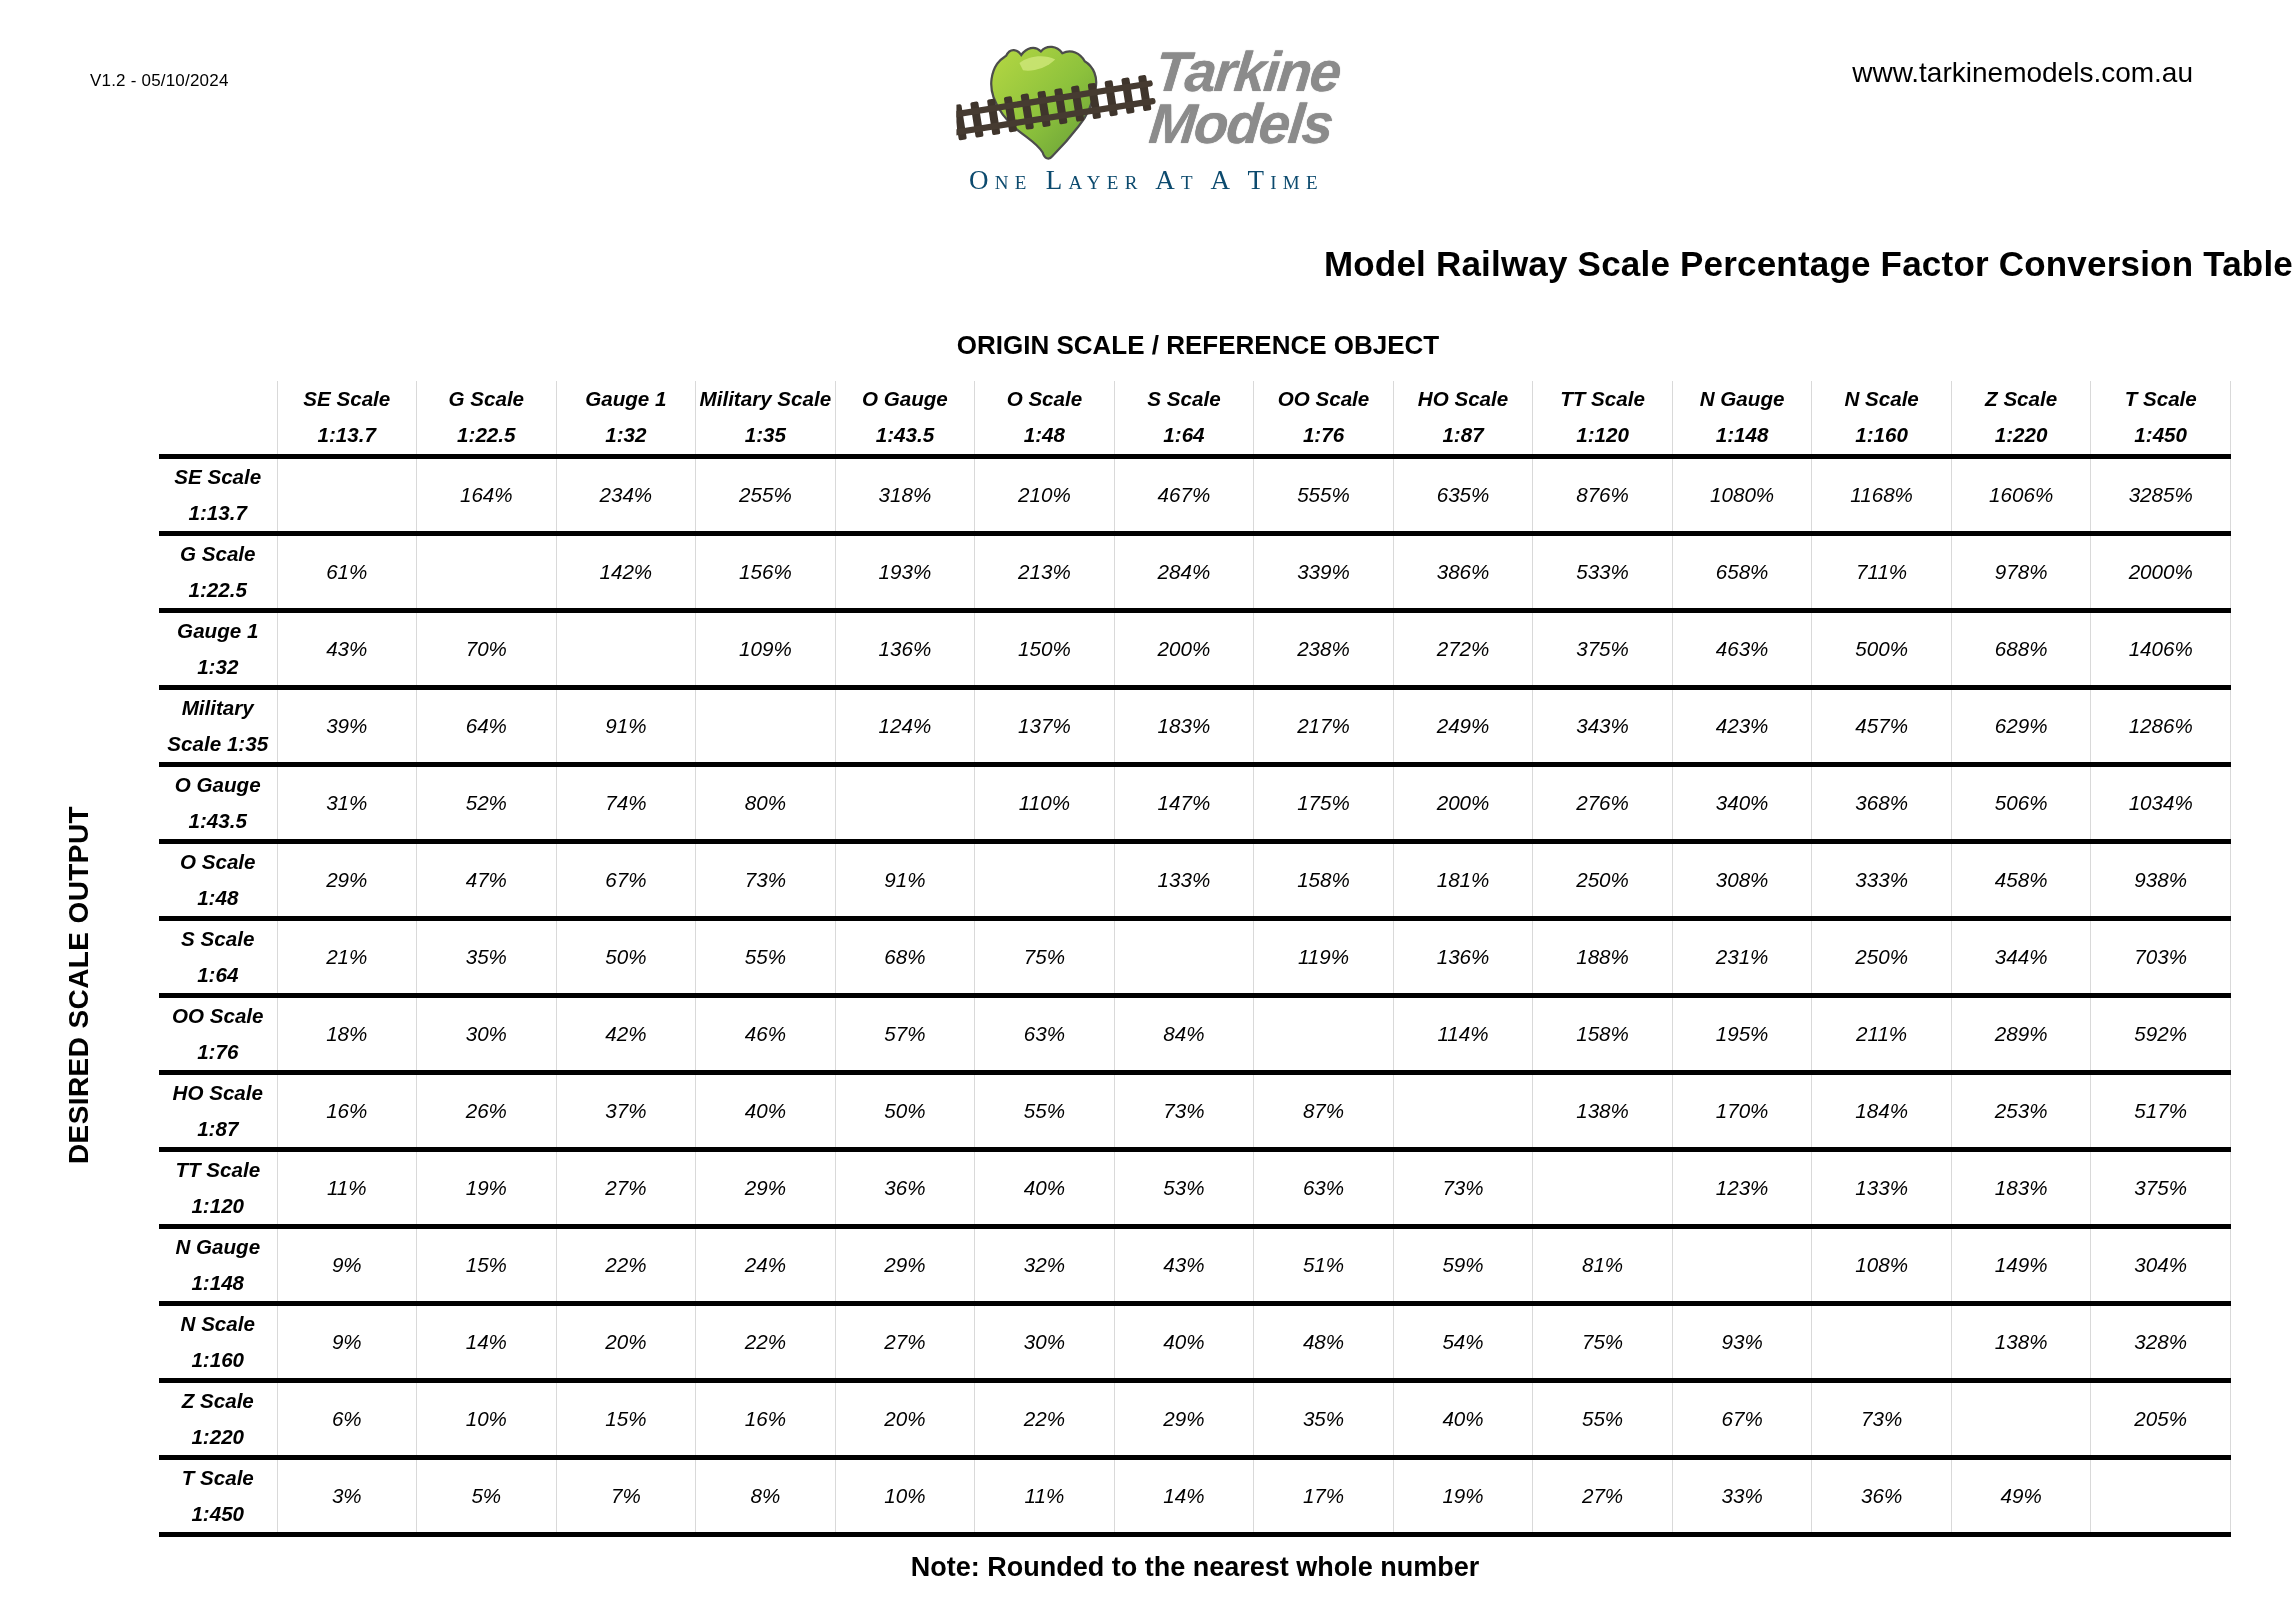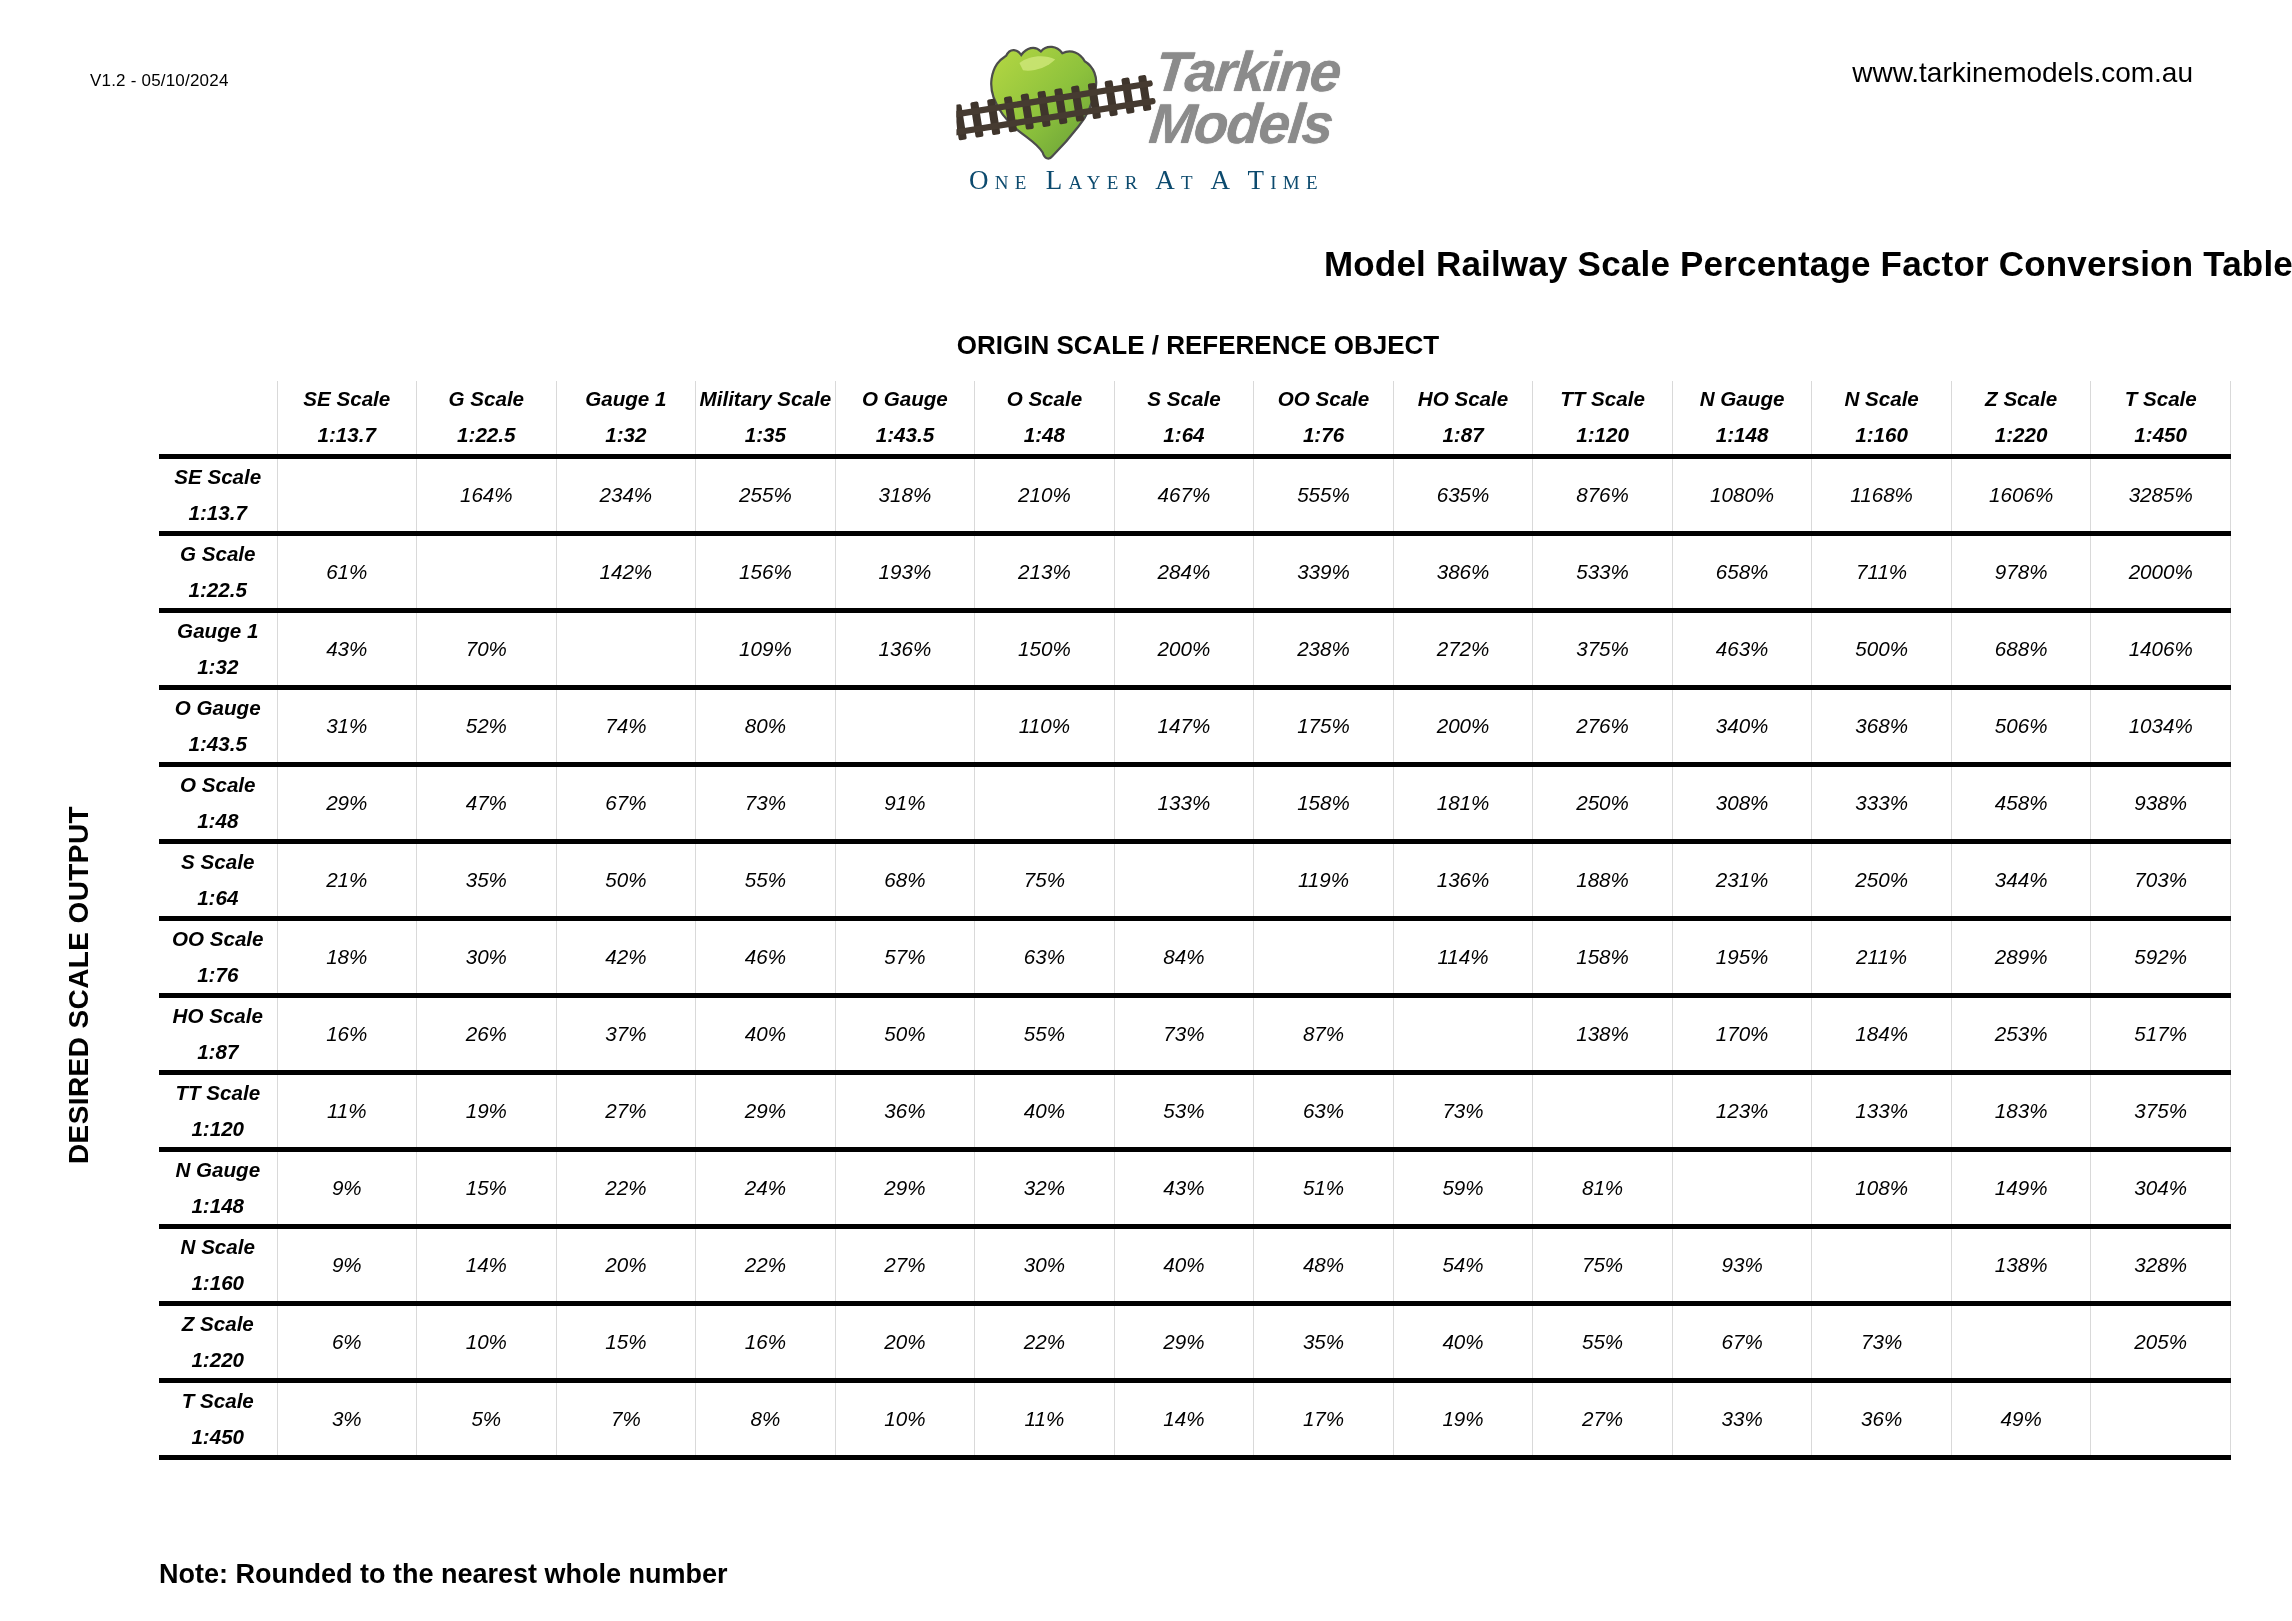--- a/index.html
+++ b/index.html
@@ -35,22 +35,22 @@
     border-collapse:collapse;table-layout:fixed;font-style:italic;}
   table.conv th, table.conv td{
     border-right:1.8px solid #d9d9d9;text-align:center;vertical-align:middle;
     padding:0;font-size:20.6px;}
   table.conv thead tr{height:75px;border-bottom:5.4px solid #000;}
   table.conv tbody tr{height:70px;border-bottom:5.4px solid #000;}
   table.conv th{font-weight:bold;}
   table.conv td{font-weight:normal;}
   .lbl-line{line-height:36px;}
 
-  .note{position:absolute;top:1552px;left:159px;width:2072px;
-    font-size:27px;font-weight:bold;margin-top:7px;}
+  .note{position:absolute;top:1552px;left:159px;width:2072px;text-align:center;
+    font-size:27px;font-weight:bold;}
 </style>
 </head>
 <body>
 
 <div class="version">V1.2 - 05/10/2024</div>
 <div class="website">www.tarkinemodels.com.au</div>
 
 <div class="logo-wrap">
   <div class="logo-main">
     <div class="logo-icon">
@@ -238,20 +238,40 @@
         <td>238%</td>
         <td>272%</td>
         <td>375%</td>
         <td>463%</td>
         <td>500%</td>
         <td>688%</td>
         <td>1406%</td>
       </tr>
       <tr>
         <th>
+          <div class="lbl-line">Military</div>
+          <div class="lbl-line">Scale 1:35</div>
+        </th>
+        <td>39%</td>
+        <td>64%</td>
+        <td>91%</td>
+        <td></td>
+        <td>124%</td>
+        <td>137%</td>
+        <td>183%</td>
+        <td>217%</td>
+        <td>249%</td>
+        <td>343%</td>
+        <td>423%</td>
+        <td>457%</td>
+        <td>629%</td>
+        <td>1286%</td>
+      </tr>
+      <tr>
+        <th>
           <div class="lbl-line">O Gauge</div>
           <div class="lbl-line">1:43.5</div>
         </th>
         <td>31%</td>
         <td>52%</td>
         <td>74%</td>
         <td>80%</td>
         <td></td>
         <td>110%</td>
         <td>147%</td>

